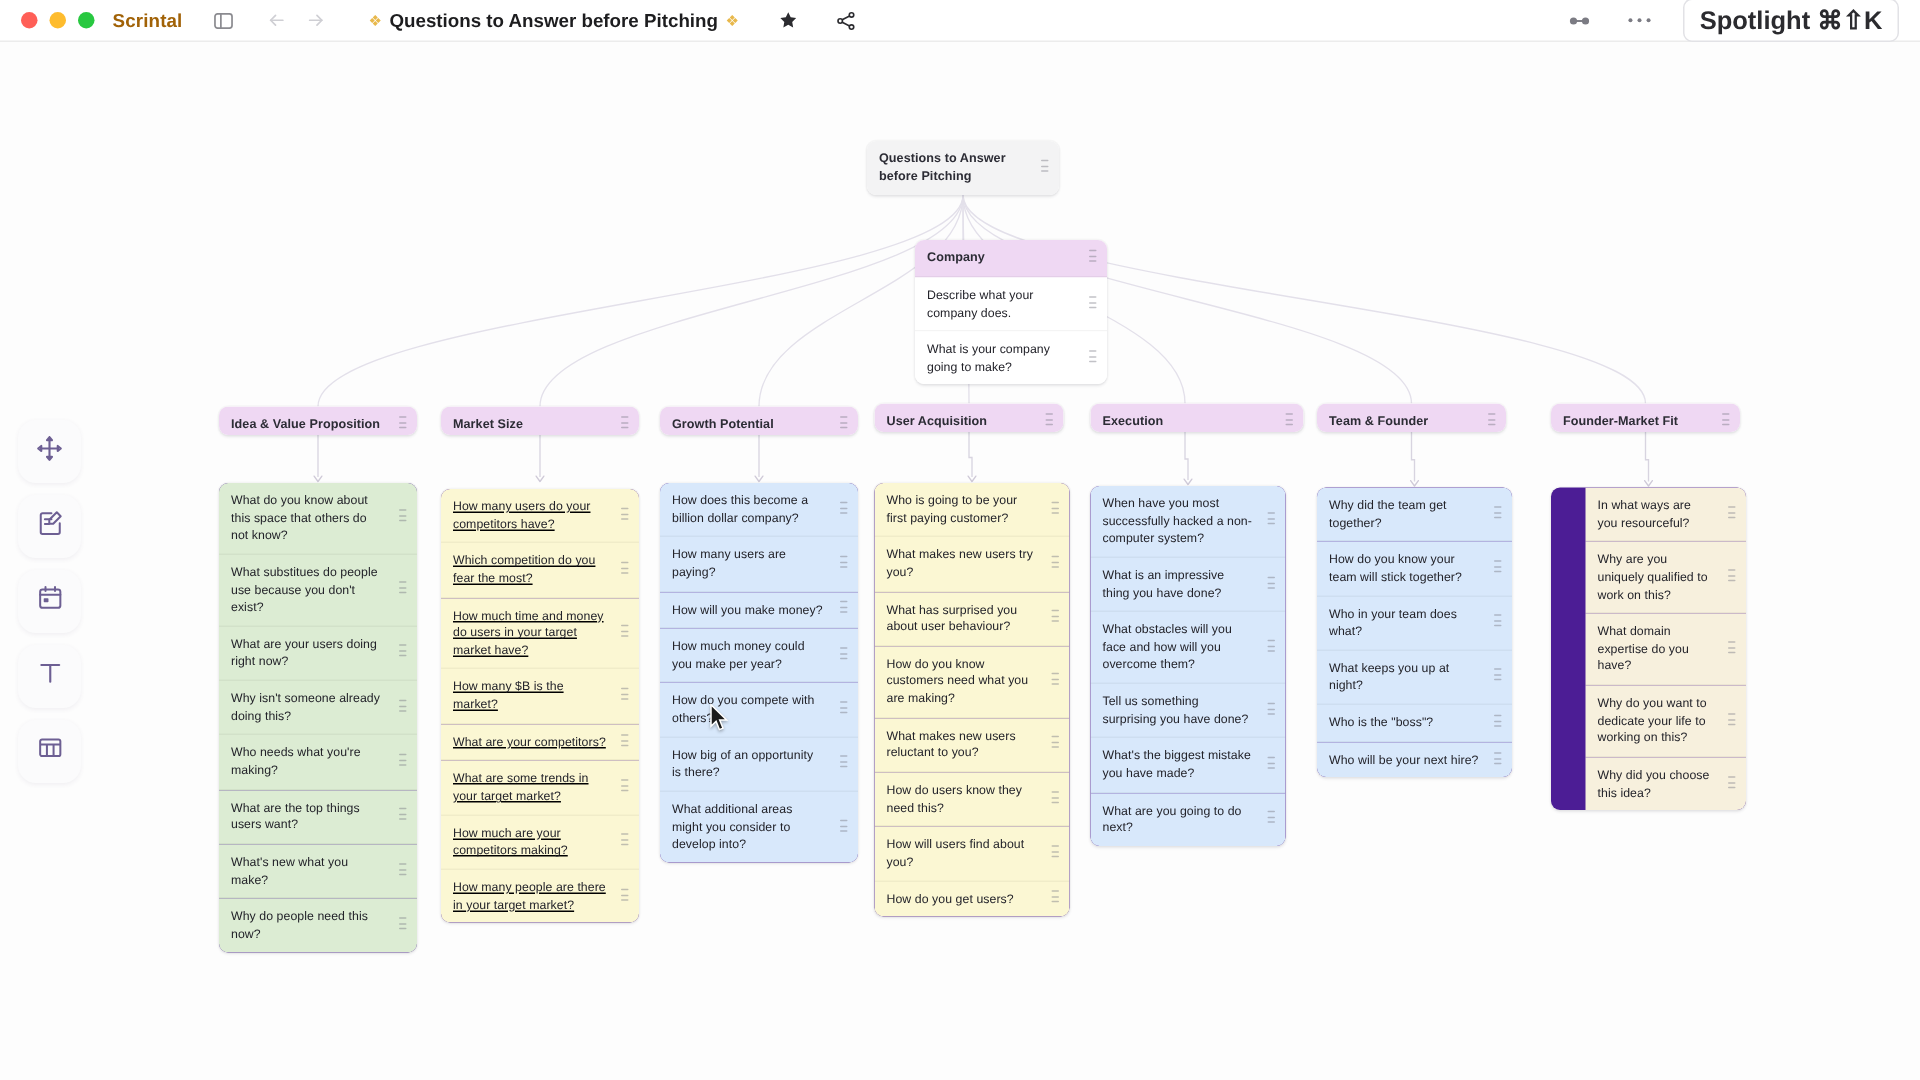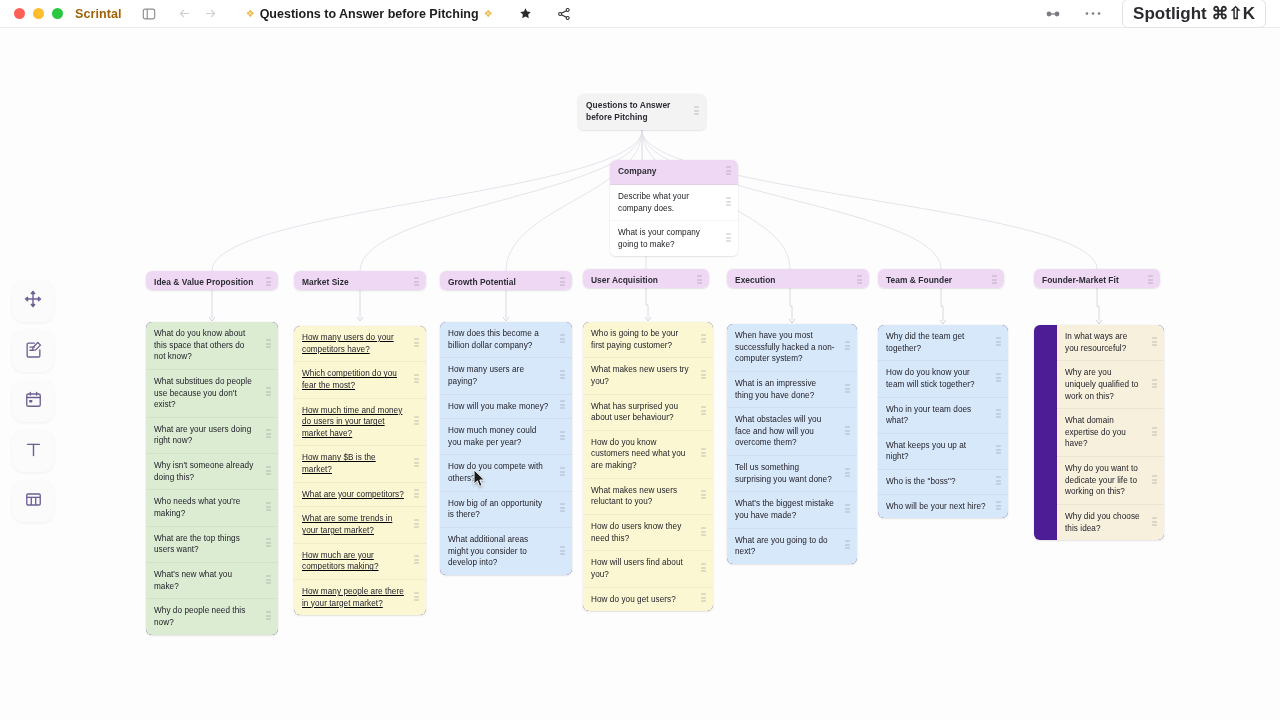--- a/index.html
+++ b/index.html
@@ -647,21 +647,21 @@
         </div>
         <div class="card body-blue" style="align-items: flex-start;">
           <span class="txt">What obstacles will you face and how will you overcome them?</span>
           <span class="grip">
             <i></i>
             <i></i>
             <i></i>
           </span>
         </div>
         <div class="card body-blue" style="align-items: flex-start;">
-          <span class="txt">Tell us something surprising you want done?</span>
+          <span class="txt">Tell us something surprising you have done?</span>
           <span class="grip">
             <i></i>
             <i></i>
             <i></i>
           </span>
         </div>
         <div class="card body-blue" style="align-items: flex-start;">
           <span class="txt">What's the biggest mistake you have made?</span>
           <span class="grip">
             <i></i>

